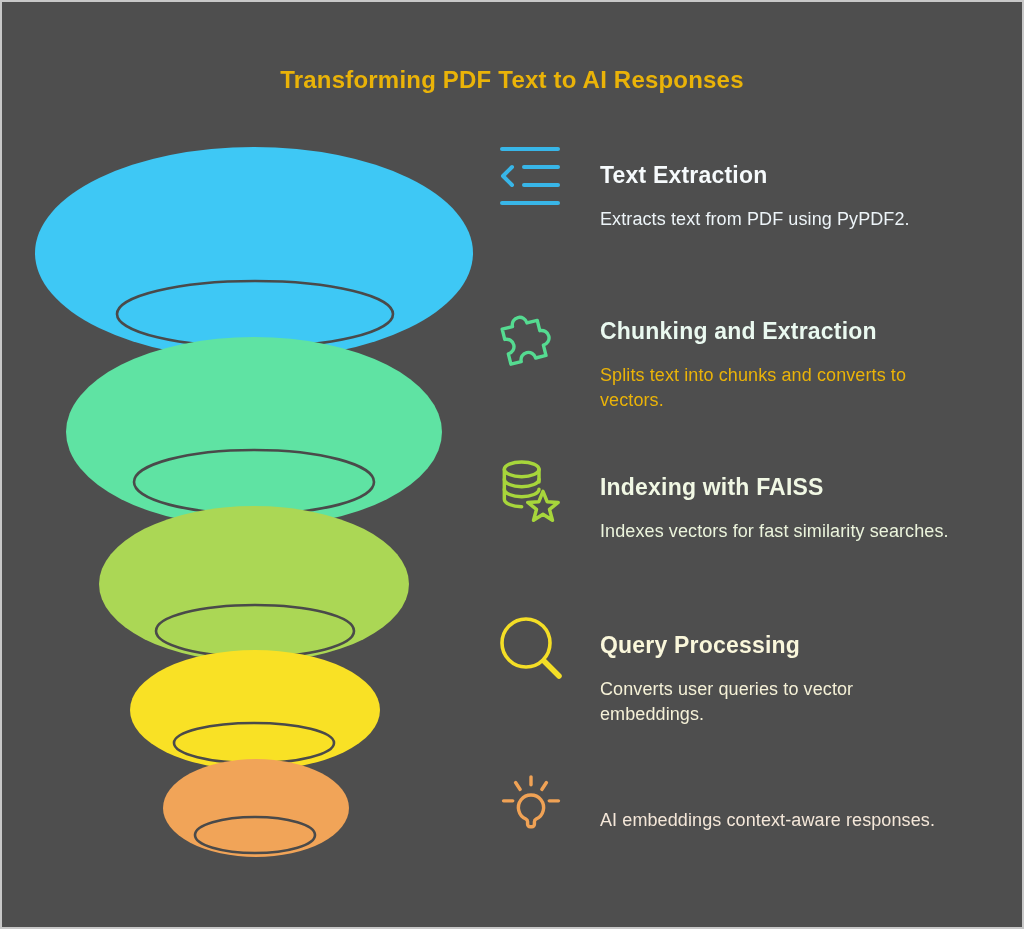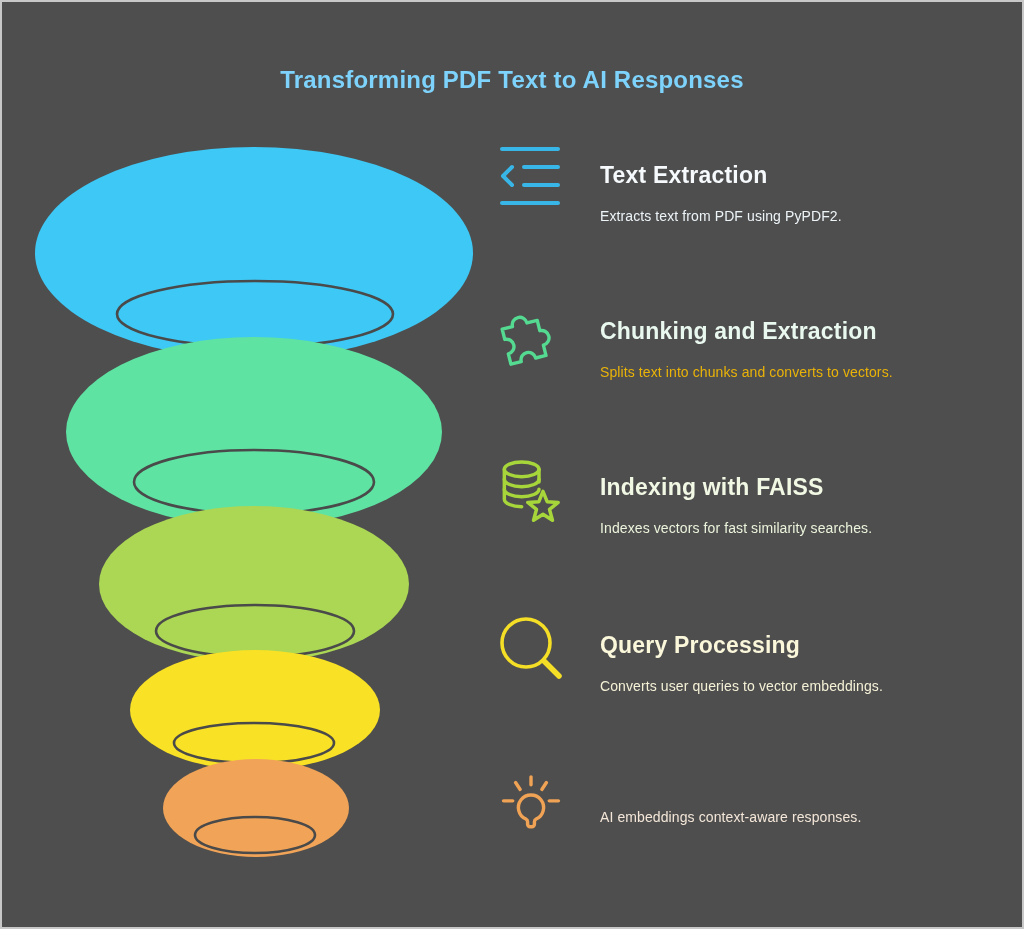--- a/index.html
+++ b/index.html
@@ -52,31 +52,31 @@
   .step-text.narrow { width: 345px; }
 
   .step-title {
     font-size: 23px;
     font-weight: 700;
     line-height: 1.15;
     letter-spacing: 0.2px;
   }
   .step-desc {
     margin-top: 19px;
-    font-size: 14px;
+    font-size: 18px;
     line-height: 1.38;
     letter-spacing: 0.1px;
   }
 </style>
 </head>
 <body>
 
 <div class="canvas" style="background-color: rgb(78, 78, 78);">
 
-  <h1 class="page-title" style="color: #7dd3fc;">Transforming PDF Text to AI Responses</h1>
+  <h1 class="page-title" style="color: #eab308;">Transforming PDF Text to AI Responses</h1>
 
   <svg class="funnel-svg" viewBox="0 0 1024 929" aria-hidden="true">
 
     <ellipse cx="252" cy="251" rx="219" ry="106" fill="#3EC8F5"></ellipse>
     <ellipse cx="253" cy="312" rx="138" ry="33" fill="none" stroke-width="2.6" stroke="#4A4A4A"></ellipse>
 
     <ellipse cx="252" cy="430" rx="188" ry="95" fill="#5FE3A3"></ellipse>
     <ellipse cx="252" cy="480" rx="120" ry="32" fill="none" stroke-width="2.6" stroke="#4A4A4A"></ellipse>
 
     <ellipse cx="252" cy="582" rx="155" ry="78" fill="#ABD755"></ellipse>

